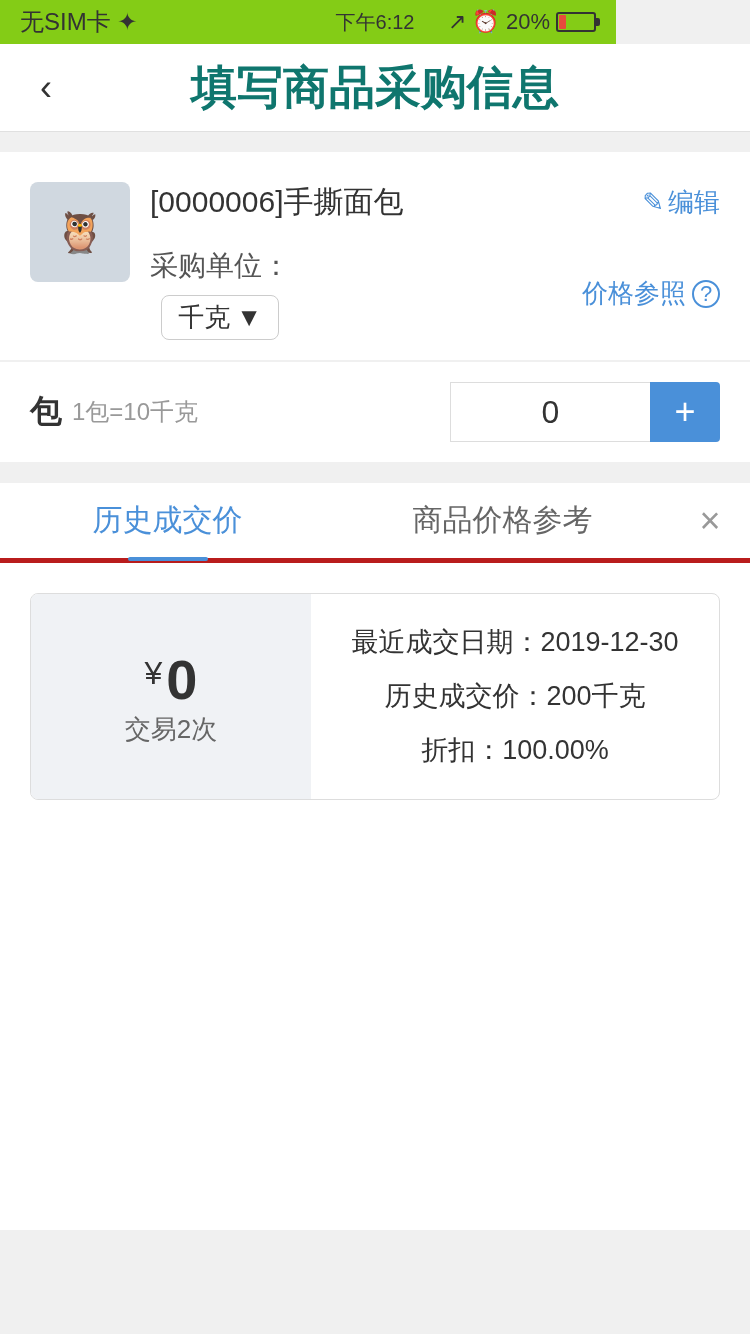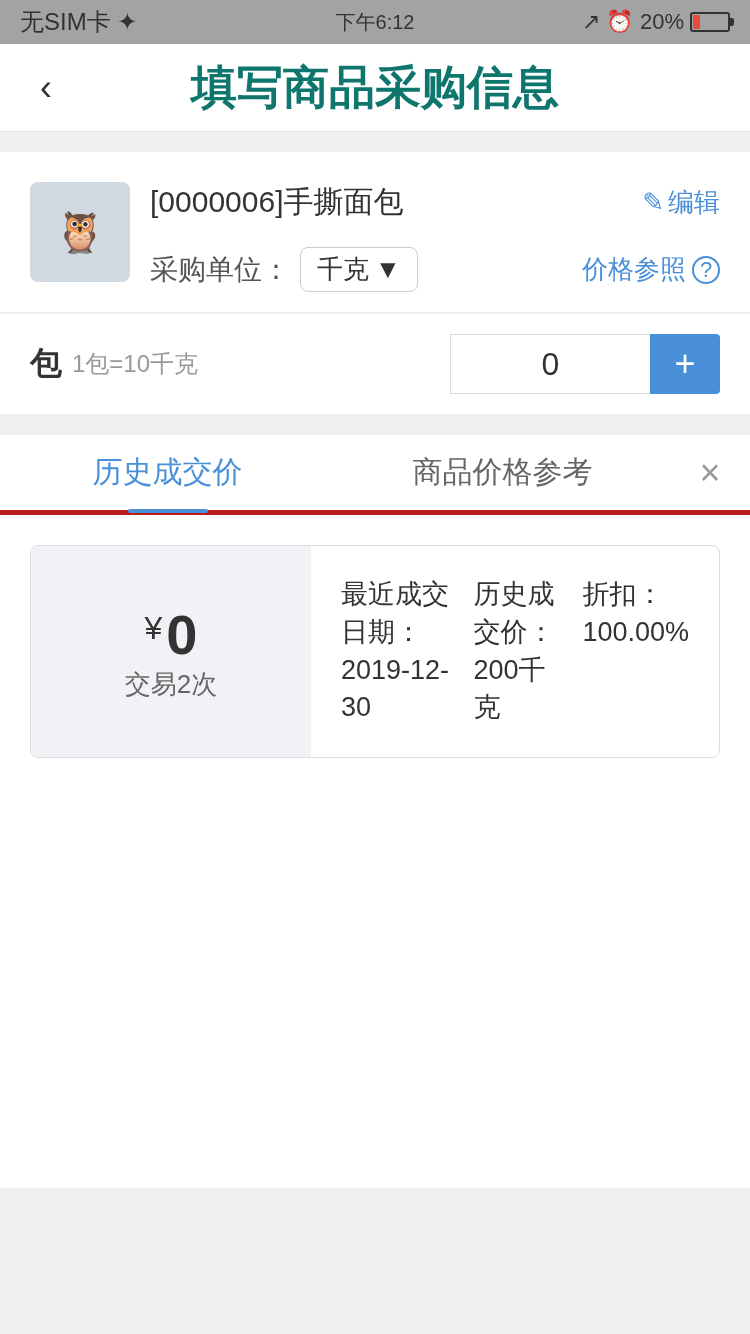--- a/index.html
+++ b/index.html
@@ -8,23 +8,23 @@
       width: 750px;
       min-height: 1334px;
       font-family: -apple-system, "PingFang SC", "Helvetica Neue", Arial, sans-serif;
       background: #f0f0f0;
       position: relative;
       overflow-x: hidden;
     }
 
     
     .status-bar {
-      width: 750px;
+      width: 616px;
       height: 44px;
-      background: #a3a3a3;
+      background: #84cc16;
       display: flex;
       align-items: center;
       justify-content: space-between;
       padding: 0 20px;
       font-size: 26px;
       font-weight: 500;
     }
     .status-left {
       display: flex;
       align-items: center;
@@ -155,20 +155,21 @@
       display: flex;
       align-items: center;
       justify-content: space-between;
     }
     .purchase-unit-left {
       display: flex;
       align-items: center;
       gap: 10px;
       font-size: 28px;
       color: #555;
+      flex-direction: column;
     }
     .unit-dropdown {
       border: 1px solid #ccc;
       border-radius: 8px;
       padding: 4px 16px;
       font-size: 26px;
       color: #333;
       background: #fff;
       display: flex;
       align-items: center;
@@ -323,22 +324,23 @@
       font-weight: 600;
     }
     .trade-count {
       font-size: 26px;
       color: #666;
     }
     .card-right {
       flex: 1;
       padding: 30px 30px;
       display: flex;
-      flex-direction: row;
+      flex-direction: column;
       gap: 16px;
+      align-items: center;
     }
     .card-detail-row {
       font-size: 27px;
       color: #333;
       line-height: 1.4;
     }
 
     
     .white-fill {
       width: 750px;

